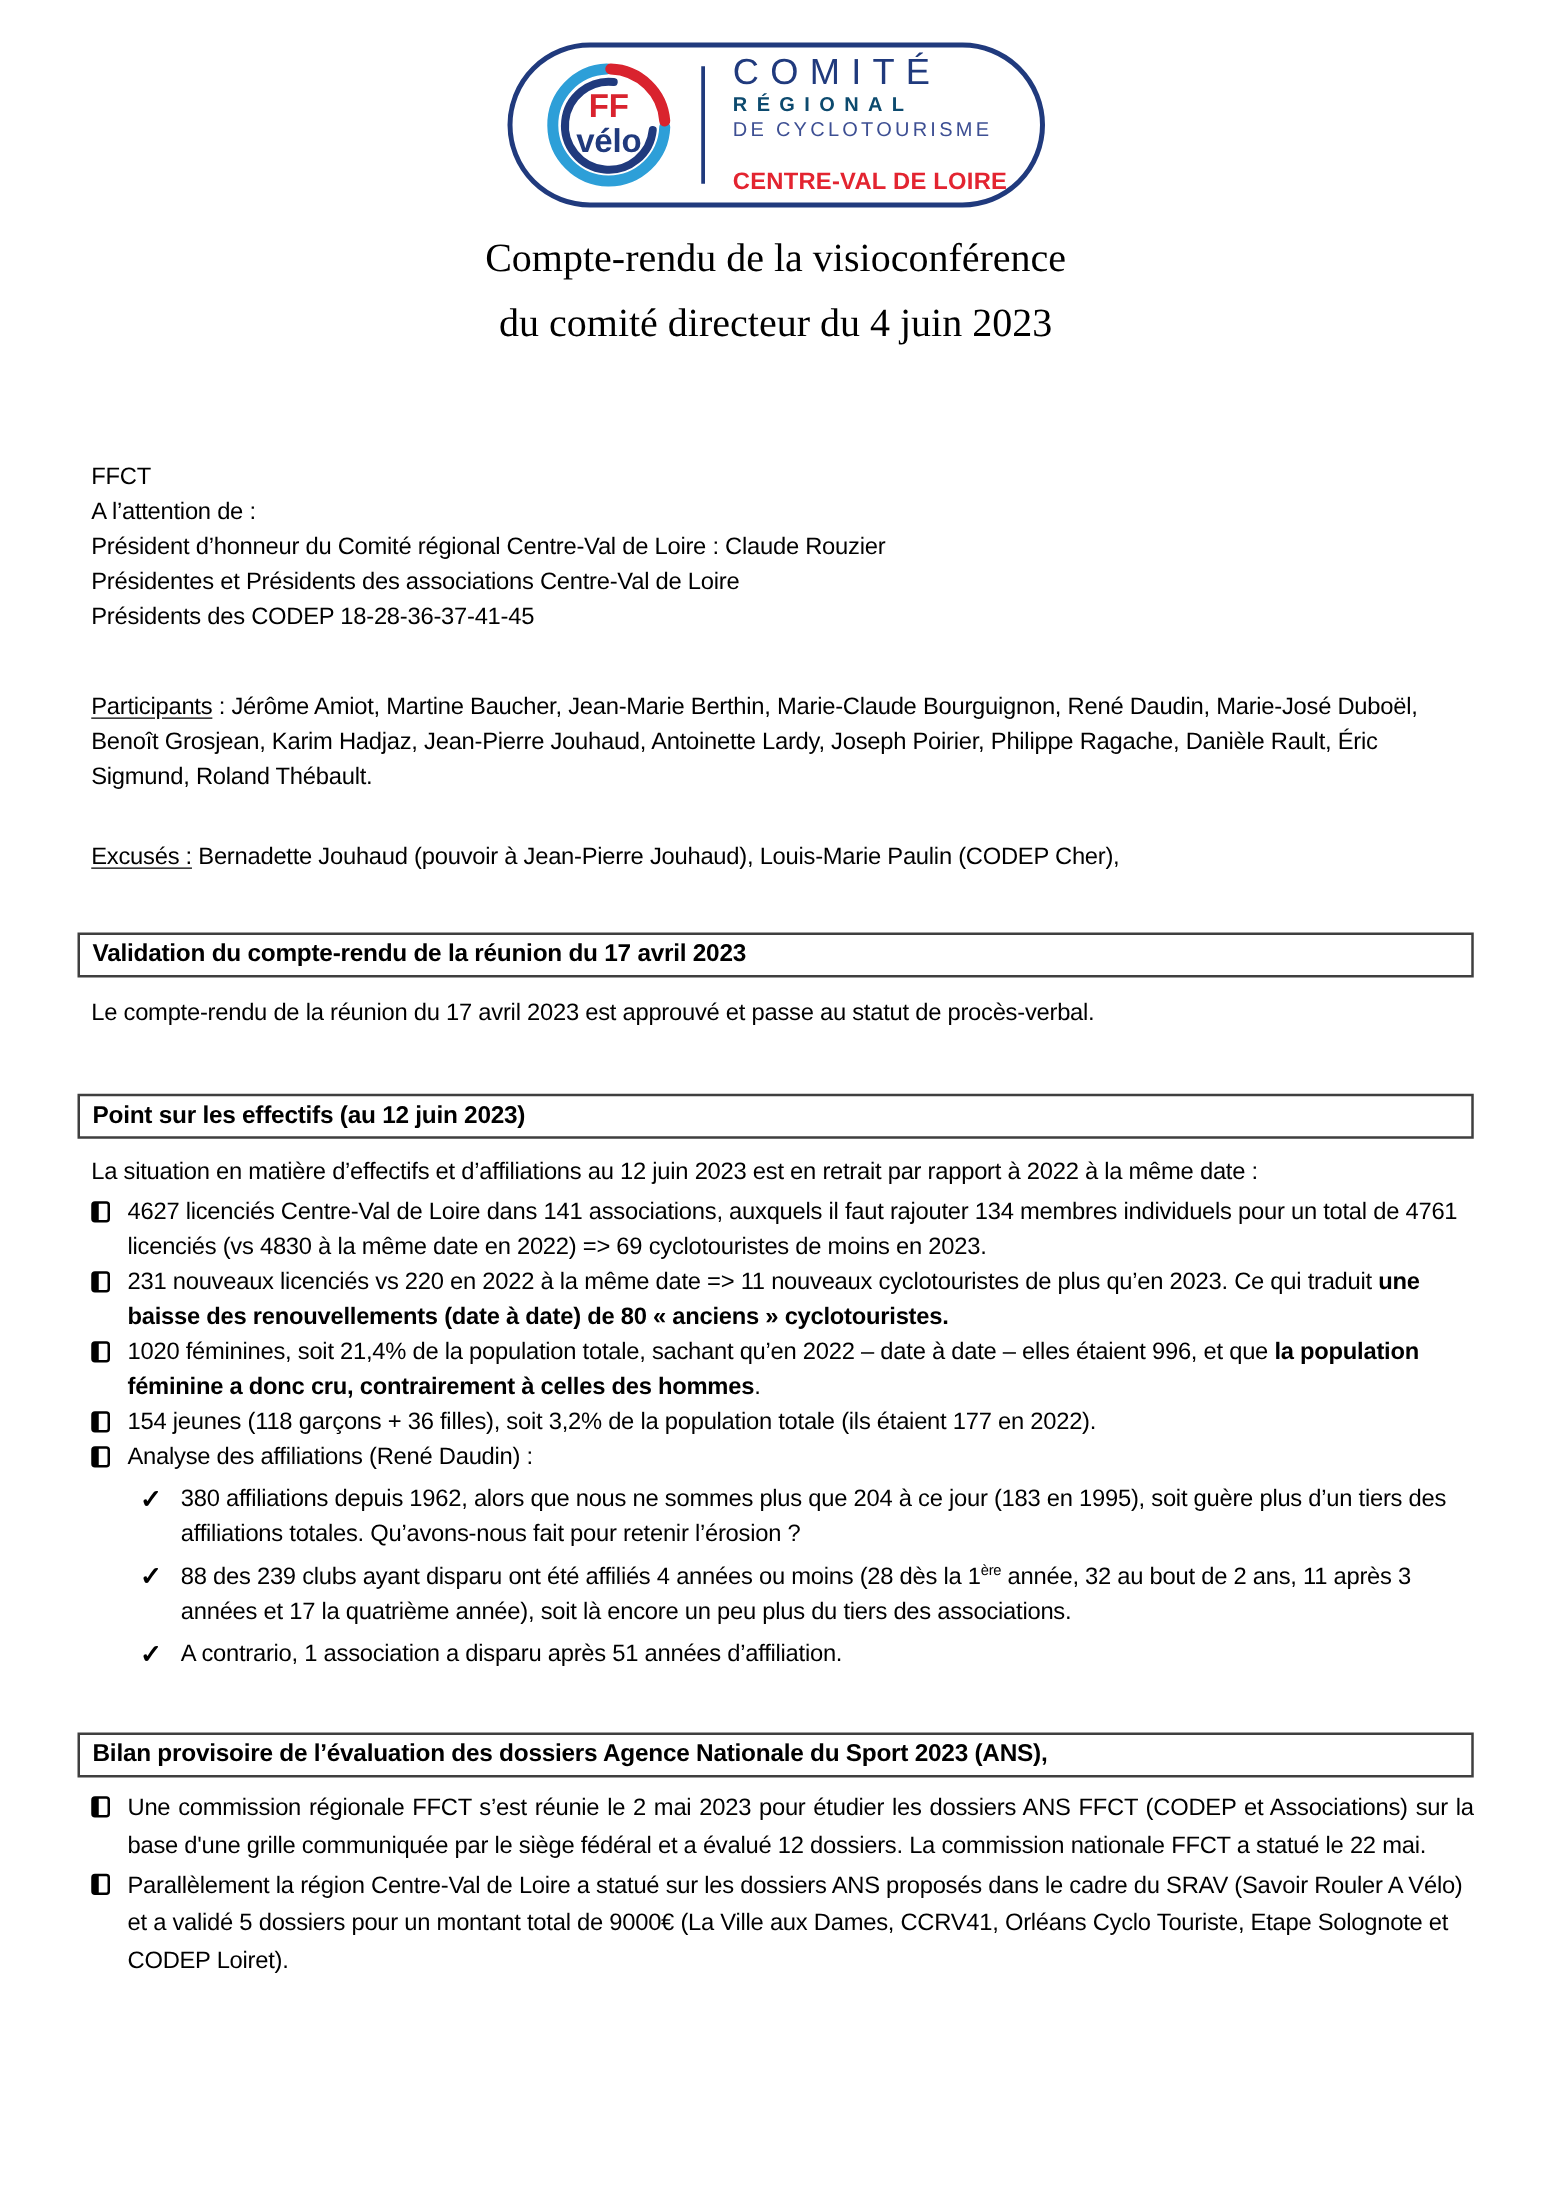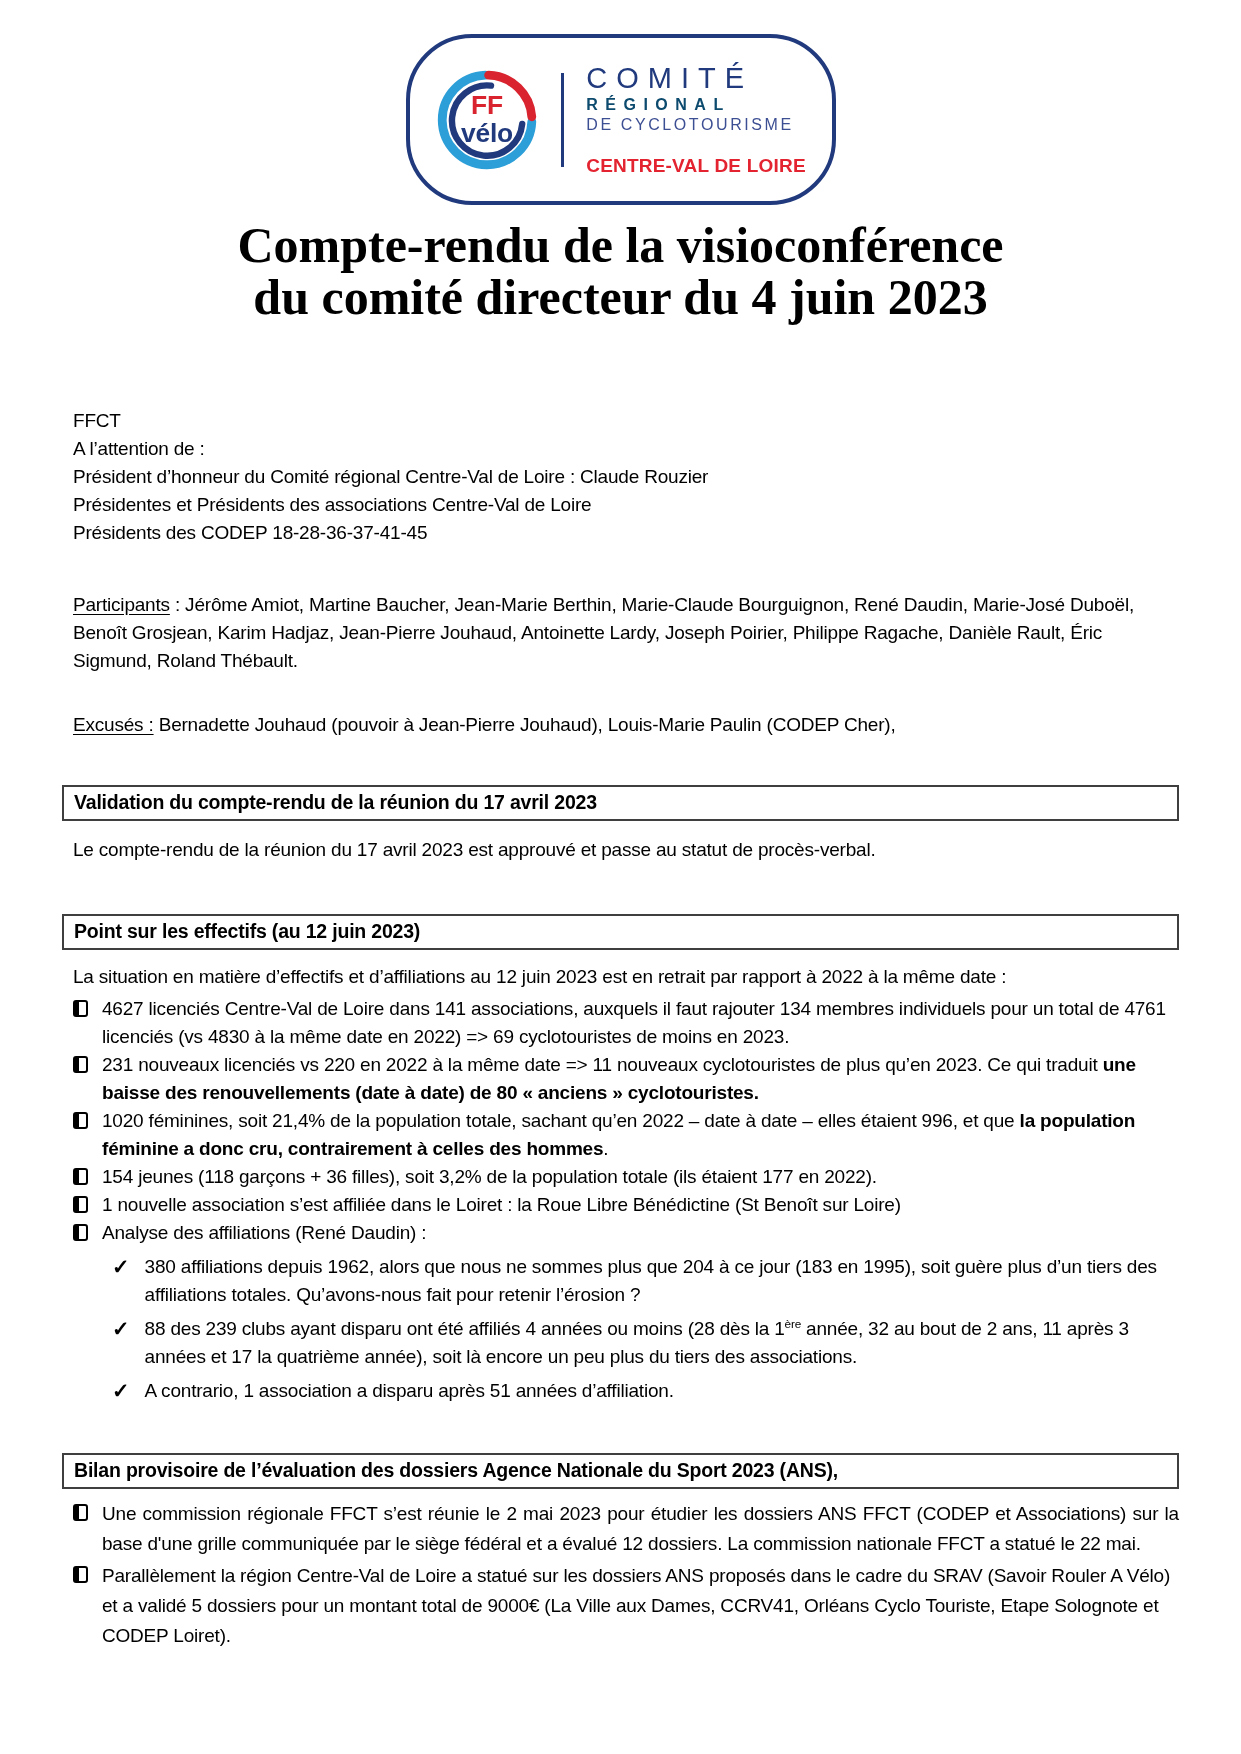--- a/index.html
+++ b/index.html
@@ -14,42 +14,42 @@
     font-size:19px;
     letter-spacing:-0.2px;
     line-height:28px;
     overflow:hidden;
   }
   .inner { padding:0 62px; }
 
   
   .logo-wrap { margin-top:34px; display:flex; justify-content:center; }
   .logo-box {
-    width:430px; height:171px;
+    width:430px; height:132px;
     border:4px solid #203a7d;
     border-radius:66px;
     display:flex; align-items:center; justify-content:center;
     gap:22px;
     background:#fff;
   }
   .logo-mark { width:104px; height:104px; flex:none; }
   .logo-divider { width:3px; height:94px; background:#203a7d; flex:none; }
   .logo-text { display:flex; flex-direction:column; align-items:flex-start; letter-spacing:0; }
   .logo-l1 { color:#203a7d; font-size:29px; letter-spacing:9px; font-weight:400; line-height:32px; }
   .logo-l2 { color:#0c4a6e; font-size:16px; letter-spacing:7.5px; font-weight:700; line-height:22px; }
   .logo-l3 { color:#3d4f93; font-size:16px; letter-spacing:2.6px; font-weight:400; line-height:17px; }
   .logo-l4 { color:#e32430; font-size:19px; font-weight:700; letter-spacing:0.2px; line-height:24px; margin-top:21px; }
 
   
   .title {
     margin-top:14px;
     text-align:center;
     font-family:"Liberation Serif", serif;
-    font-weight:700;
-    font-size:50px;
+    font-weight:400;
+    font-size:32px;
     line-height:52px;
     letter-spacing:0;
     color:#000;
   }
 
   
   .txt { margin-left:11px; margin-right:6px; }
   .attention { margin-top:84px; }
   .participants { margin-top:44px; }
   .excuses { margin-top:36px; }
@@ -154,24 +154,20 @@
       <div class="bullet">
         <span class="sq"></span>
         <div class="btext"><span>1020 féminines, soit 21,4% de la population totale, sachant qu’en 2022 – date à date – elles étaient 996, et que </span><b>la population féminine a donc cru, contrairement à celles des hommes</b><span>.</span></div>
       </div>
       <div class="bullet">
         <span class="sq"></span>
         <div class="btext"><span>154 jeunes (118 garçons + 36 filles), soit 3,2% de la population totale (ils étaient 177 en 2022).</span></div>
       </div>
       <div class="bullet">
         <span class="sq"></span>
-        <div class="btext"><span>1 nouvelle association s’est affiliée dans le Loiret : la Roue Libre Bénédictine (St Benoît sur Loire)</span></div>
-      </div>
-      <div class="bullet">
-        <span class="sq"></span>
         <div class="btext"><span>Analyse des affiliations (René Daudin) :</span></div>
       </div>
 
       <div class="check">
         <span class="ck">✓</span>
         <div class="btext"><span>380 affiliations depuis 1962, alors que nous ne sommes plus que 204 à ce jour (183 en 1995), soit guère plus d’un tiers des affiliations totales. Qu’avons-nous fait pour retenir l’érosion ?</span><sup></sup><span></span></div>
       </div>
       <div class="check">
         <span class="ck">✓</span>
         <div class="btext"><span>88 des 239 clubs ayant disparu ont été affiliés 4 années ou moins (28 dès la 1</span><sup>ère</sup><span> année, 32 au bout de 2 ans, 11 après 3 années et 17 la quatrième année), soit là encore un peu plus du tiers des associations.</span></div>

